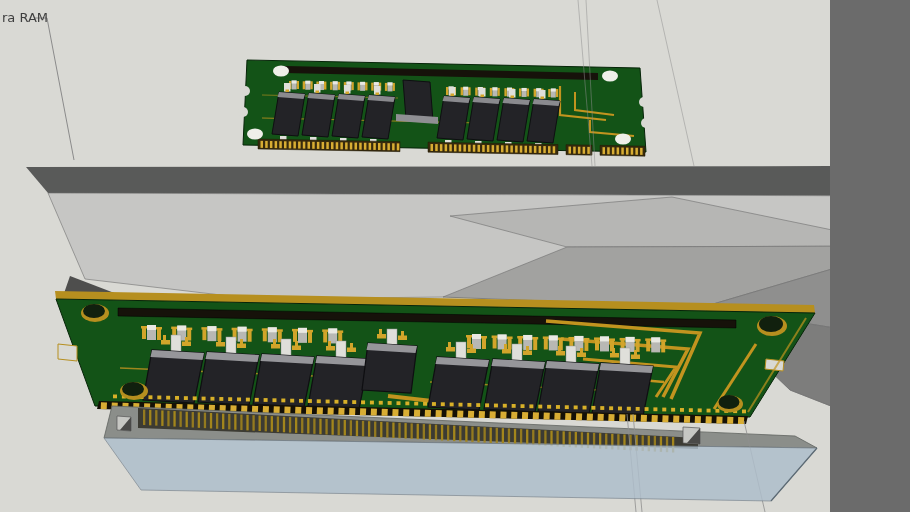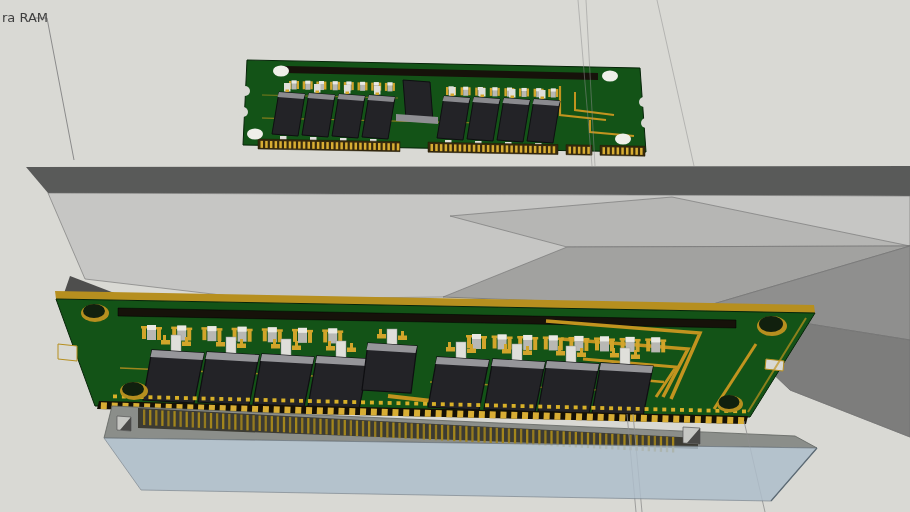--- a/index.html
+++ b/index.html
@@ -1,17 +1,17 @@
 <!DOCTYPE html>
 <html style="--bg: #d9d9d4; --line: #8f8f8f; --label-text: #3e3e3e; --leader: #8b8b8b; --slab-band: #595a59; --slab-light: #c6c6c4; --slab-f1: #b6b6b4; --slab-f2: #a2a2a0; --slab-f3: #8f8f8e; --slab-f4: #7d7d7c; --slab-dark: #4e4e4d; --slab-edge: #6f6f6e; --pcb: #135317; --pcb-dark: #0a3410; --pcb-edge: #b68f1f; --trace: #c2941f; --conn-base: #372a0d; --conn-gold: #d8ad33; --strip: #16120a; --chip: #232327; --chip-bevel: #96969a; --chip-edge: #0e0e11; --cap-body: #b8b8b4; --cap-white: #e9e9e3; --lead: #d2a52a; --tab: #dfdfda; --hole-white: #efefe9; --hole-rim: #b68f1f; --hole-dark: #11200e; --socket-top: #8b8e8a; --socket-slot: #3c3b33; --socket-face: #aebecb; --socket-key: #c6c7c3; --pin: #a3861c; --pad: #d8b028; --stripe-dark: #141006;"><head>
 <meta charset="utf-8">
 <style>
   html,body{margin:0;padding:0;}
   body{background:#6b6b6b;font-family:"DejaVu Sans","Liberation Sans",sans-serif;}
-  .viewport{position:relative;width:910px;height:512px;overflow:hidden;background:var(--bg,#d9d9d4);}
+  .viewport{position:relative;width:830px;height:512px;overflow:hidden;background:var(--bg,#d9d9d4);}
   svg{display:block;}
   text{font-family:"DejaVu Sans","Liberation Sans",sans-serif;}
 </style>
 </head>
 <body>
 
 <div class="viewport">
 <svg id="scene" width="910" height="512" viewBox="0 0 910 512">
 
   <rect x="0" y="0" width="910" height="512" fill="var(--bg)"></rect>

